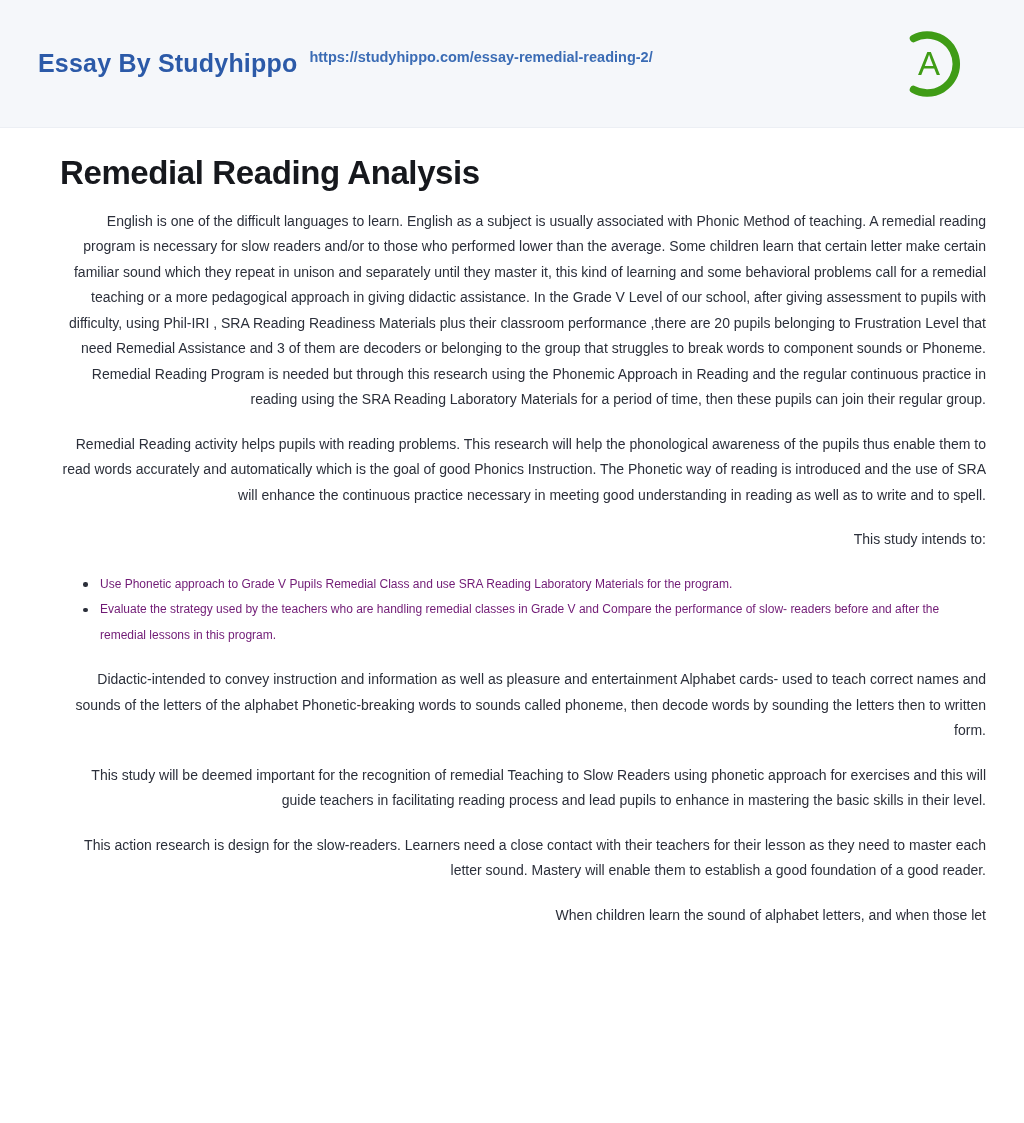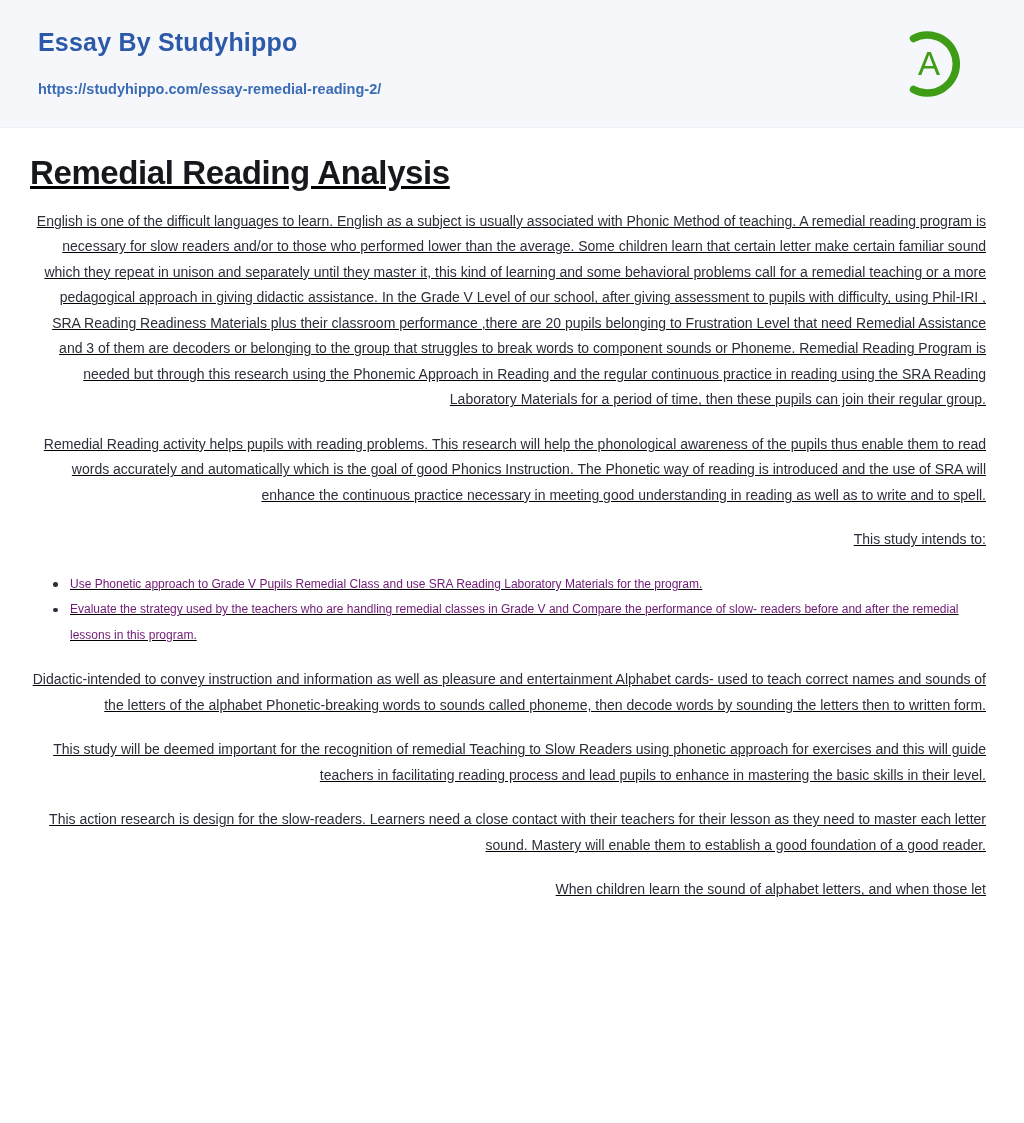--- a/index.html
+++ b/index.html
@@ -22,23 +22,23 @@
     height: 128px;
     background: #f5f7fa;
     border-bottom: 1px solid #eceff4;
     display: flex;
     align-items: center;
     justify-content: space-between;
     padding: 0 30px 0 38px;
   }
   .header-left {
     display: flex;
-    flex-direction: column;
+    flex-direction: row;
     justify-content: flex-start;
-    gap: 26px;
+    gap: 12px;
   }
   .brand-title {
     font-size: 25px;
     font-weight: bold;
     color: #2c5aa8;
     letter-spacing: 0.2px;
     line-height: 1.1;
     white-space: nowrap;
   }
   .brand-url {
@@ -54,22 +54,21 @@
     height: 78px;
     display: flex;
     align-items: center;
     justify-content: center;
     margin-right: 24px;
   }
   .logo-wrap svg { display: block; }
 
   
   .content {
-    padding: 26px 38px 0 30px;
-    text-decoration: underline;
+    padding: 26px 38px 0 60px;
   }
   .doc-title {
     font-size: 33px;
     font-weight: bold;
     color: #16181d;
     letter-spacing: -0.4px;
     margin: 0 0 17px 0;
     line-height: 1.15;
   }
   .para {

